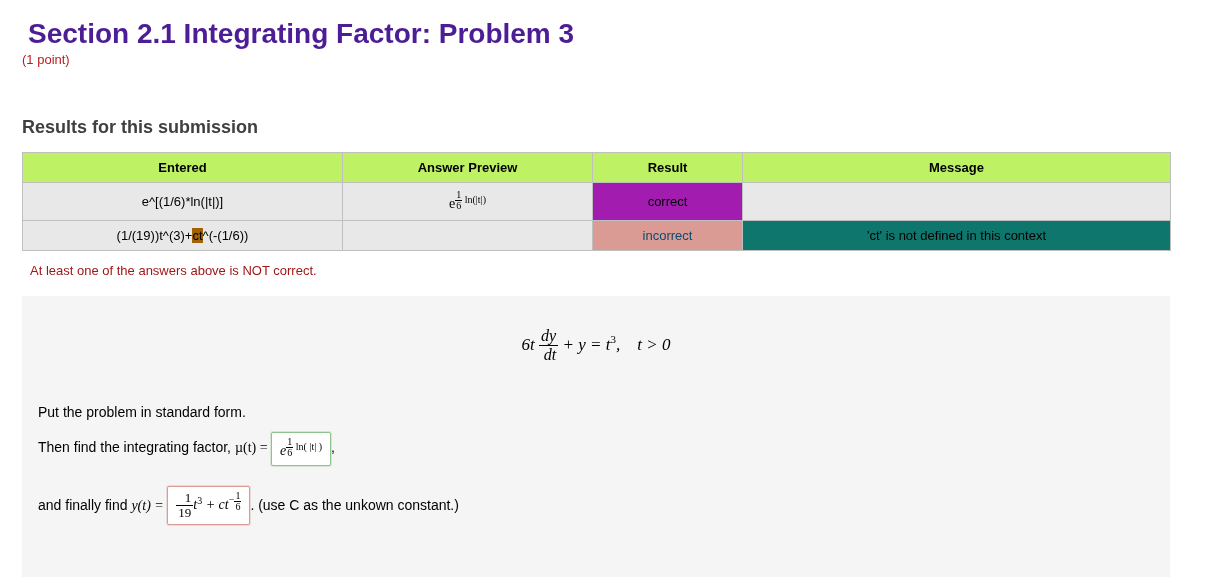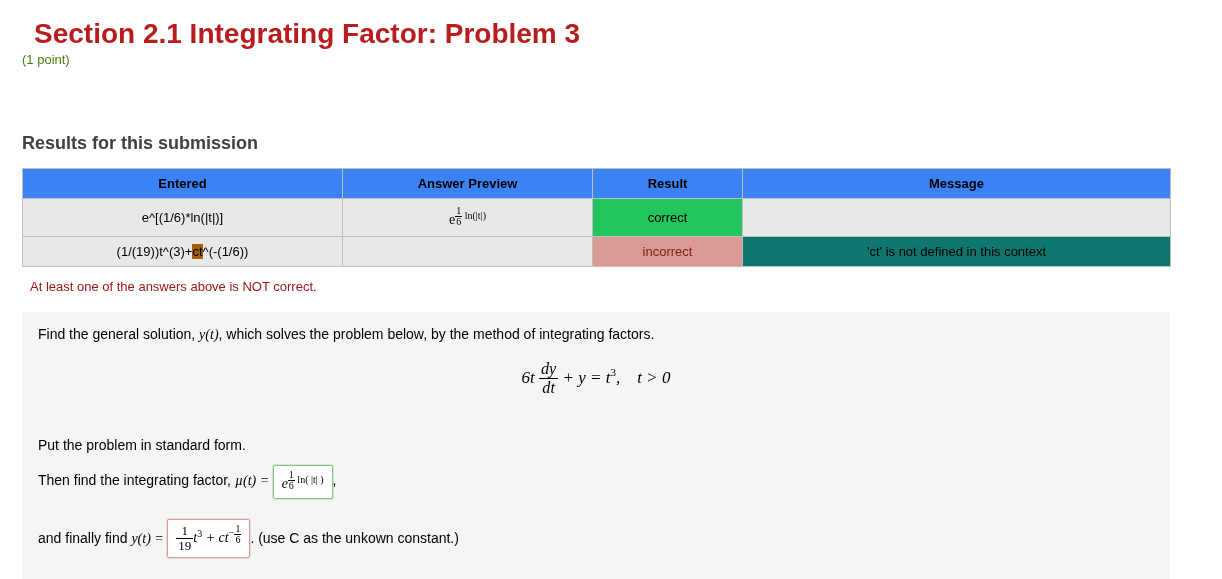--- a/index.html
+++ b/index.html
@@ -6,28 +6,28 @@
     font-family: "Helvetica Neue", Helvetica, Arial, sans-serif;
     font-size: 14px;
     color: #333;
     margin: 18px 22px;
     background: #fff;
   }
   h2.title {
     font-family: Arial, Helvetica, sans-serif;
     font-size: 28px;
     font-weight: bold;
-    color: #b91c1c;
-    margin: 0 0 2px 12px;
+    color: #4c1d95;
+    margin: 0 0 2px 6px;
   }
   .points {
     font-family: Arial, Helvetica, sans-serif;
     font-size: 13px;
-    color: #4d7c0f;
-    margin-bottom: 66px;
+    color: #b91c1c;
+    margin-bottom: 50px;
   }
   h3.results-heading {
     font-family: Arial, Helvetica, sans-serif;
     font-size: 18px;
     font-weight: bold;
     color: #404040;
     margin: 0 0 14px 0;
   }
   table.results {
     width: 1148px;
@@ -35,31 +35,31 @@
     table-layout: fixed;
   }
   table.results th, table.results td {
     border: 1px solid #bfbfbf;
     padding: 7px 8px;
     text-align: center;
     font-size: 13px;
     vertical-align: middle;
   }
   table.results th {
-    background: #3b82f6;
+    background: #bef264;
     font-weight: bold;
     color: #000;
   }
   col.c1 { width: 320px; }
   col.c2 { width: 250px; }
   col.c3 { width: 150px; }
   col.c4 { width: 428px; }
   td.grey { background: #e8e8e8; color:#000; }
-  td.correct { background: #22c55e; color:#000; }
-  td.incorrect { background: #d99b94; color:#7f1d1d; }
+  td.correct { background: #a21caf; color:#000; }
+  td.incorrect { background: #d99b94; color:#0c4a6e; }
   td.msg-warn { background: #0f766e; color:#000; }
   .hlct { background: #a16207; }
   .noncorrect {
     color: #a01818;
     font-size: 13px;
     margin: 12px 0 18px 8px;
   }
   .problem-body {
     background: #f5f5f5;
     padding: 14px 16px 40px 16px;
@@ -72,21 +72,21 @@
   .math-serif { font-family: "Times New Roman", Times, serif; }
   .eqn-center {
     text-align: center;
     font-family: "Times New Roman", Times, serif;
     font-size: 17px;
     margin: 18px 0 40px 0;
   }
   .frac {
     display: inline-block;
     vertical-align: middle;
-    text-align: center;
+    text-align: right;
     font-size: 0.95em;
   }
   .frac .num { display:block; border-bottom:1px solid #000; padding: 0 2px; line-height:1.05; }
   .frac .den { display:block; padding: 0 2px; line-height:1.1; }
   .sfrac {
     display:inline-block; vertical-align: middle; text-align:center; font-size:10px; line-height:1;
   }
   .sfrac .num { display:block; border-bottom:1px solid #000; padding:0 1px; }
   .sfrac .den { display:block; padding:0 1px; }
   .answerbox {
@@ -157,37 +157,34 @@
       <td class="grey"></td>
       <td class="incorrect">incorrect</td>
       <td class="msg-warn">'ct' is not defined in this context</td>
     </tr>
   </tbody>
 </table>
 
 <div class="noncorrect">At least one of the answers above is NOT correct.</div>
 
 <div class="problem-body">
-  <div class="row">
-    <span>Find the general solution, </span><span class="math-serif" style="font-style:italic;">y(t)</span><span>, which solves the problem below, by the method of integrating factors.</span>
-  </div>
 
   <div class="eqn-center">
     <span style="font-style:italic;">6t</span>
     <span class="frac" style="font-style:italic;">
       <span class="num">dy</span>
       <span class="den">dt</span>
     </span>
     <span style="font-style:italic;"><span> + y = t</span><sup style="font-size:11px; font-style:normal;">3</sup></span><span style="font-style:italic;">, t &gt; 0</span>
   </div>
 
   <div class="row">Put the problem in standard form.</div>
 
   <div class="row">
-    <span>Then find the integrating factor, </span><span class="math-serif" style="font-style:italic;">µ(t) = </span>
+    <span>Then find the integrating factor, </span><span class="math-serif" style="">µ(t) = </span>
     <span class="answerbox good">
       <span class="expline"><span style="font-style:italic;">e</span><sup style="font-size:10px;"><span class="sfrac"><span class="num">1</span><span class="den">6</span></span><span> ln( |t| )</span></sup></span>
     </span><span>,</span>
   </div>
 
   <div class="row" style="margin-top:20px;">
     <span>and finally find </span><span class="math-serif" style="font-style:italic;">y(t) = </span>
     <span class="answerbox bad">
       <span class="frac" style="font-size:13px;">
         <span class="num">1</span>

